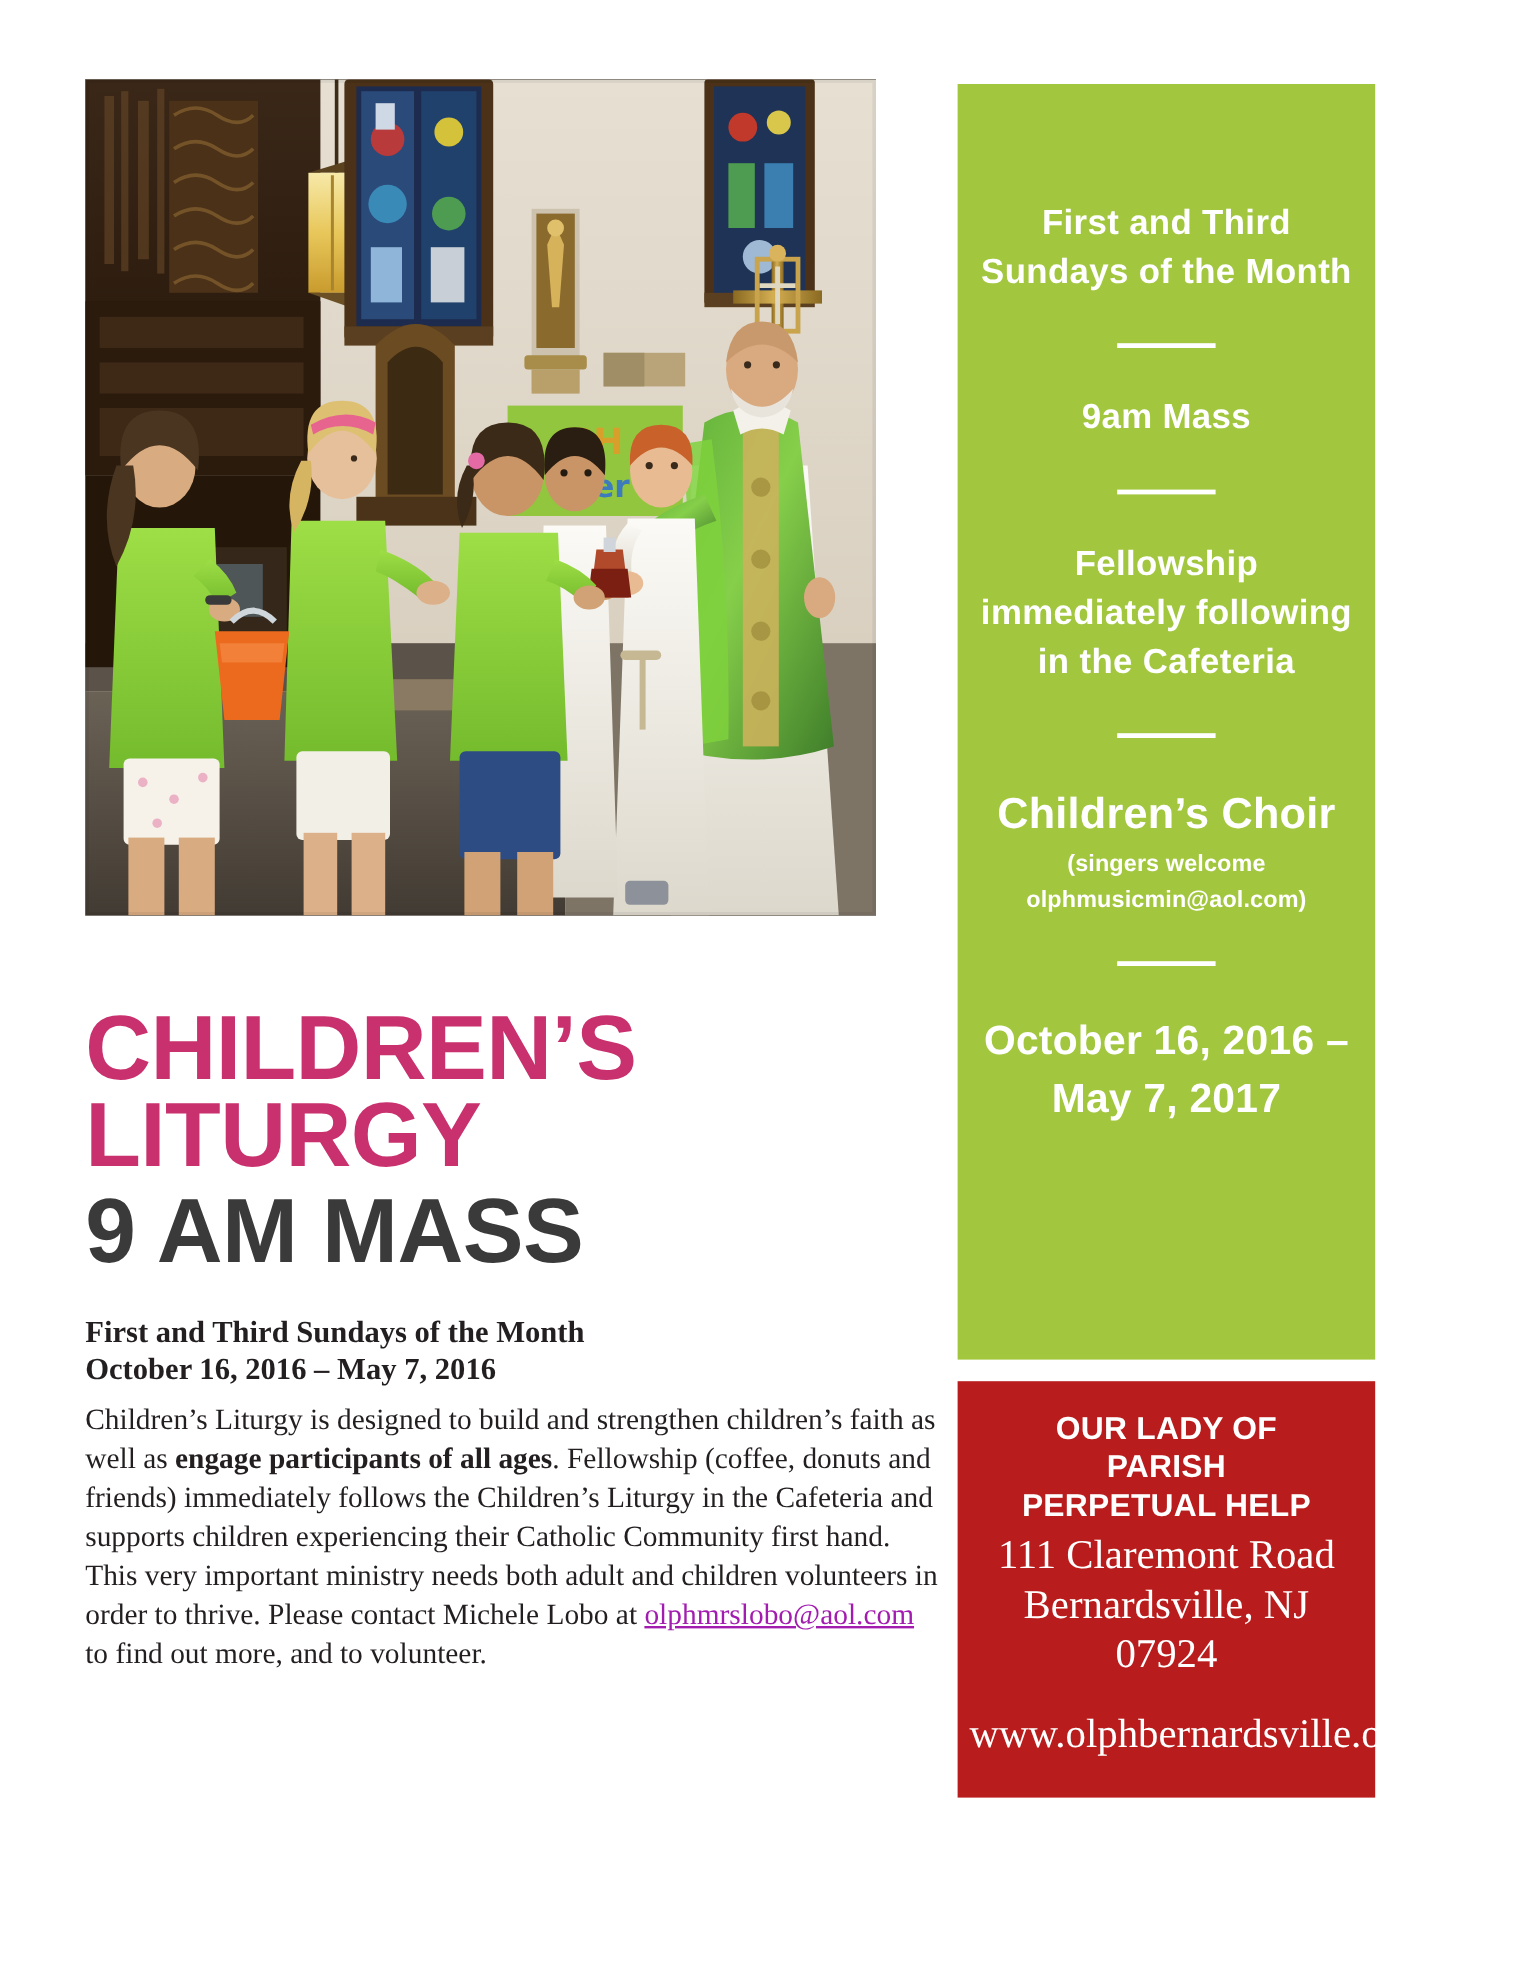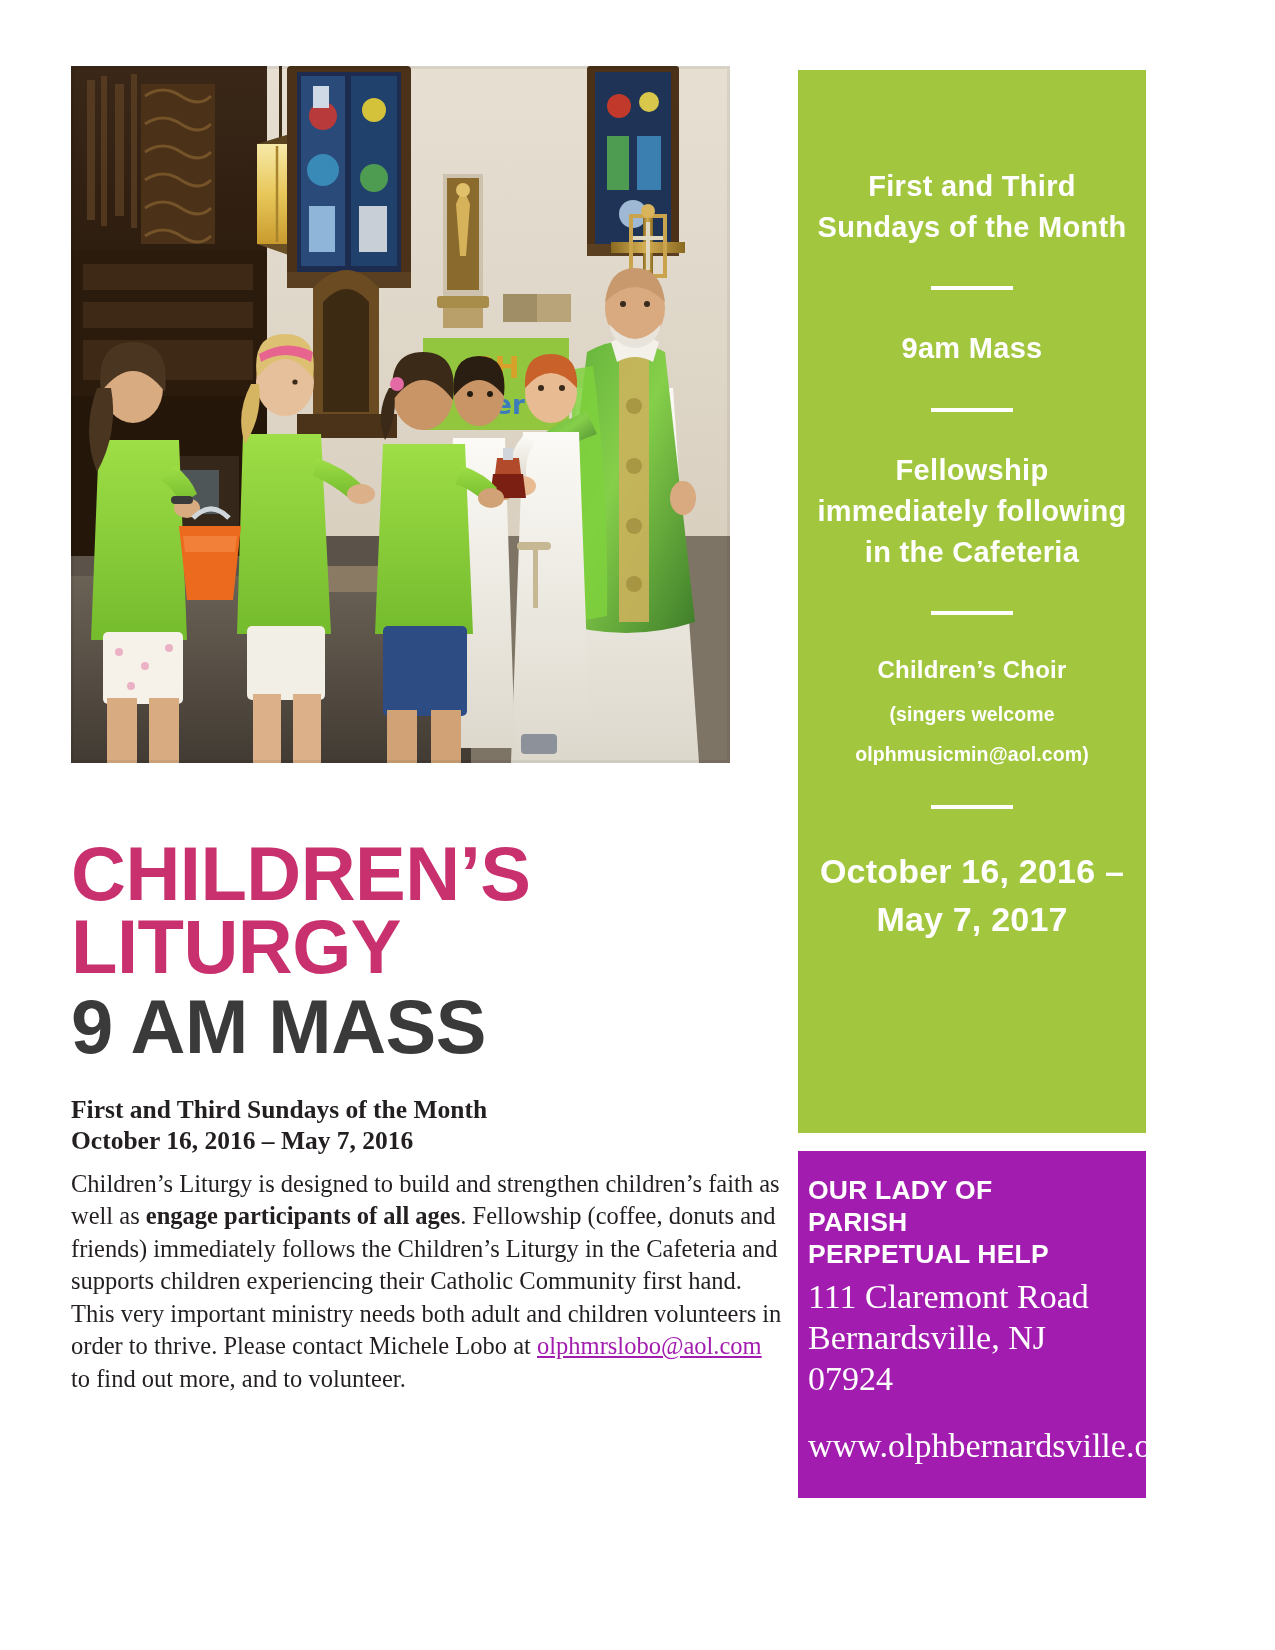--- a/index.html
+++ b/index.html
@@ -96,31 +96,31 @@
   .gp-big {
     font-family: "Liberation Sans", sans-serif;
     font-weight: bold;
     font-size: 29px;
     line-height: 1.42;
     letter-spacing: 0.3px;
   }
   .gp-choir {
     font-family: "Liberation Sans", sans-serif;
     font-weight: bold;
-    font-size: 24px;
+    font-size: 36px;
     line-height: 1.4;
     letter-spacing: 0.2px;
   }
   .gp-small {
     font-family: "Liberation Sans", sans-serif;
     font-weight: bold;
     font-size: 19.5px;
     line-height: 1.28;
     letter-spacing: 0.1px;
-    margin-top: 15px;
+    margin-top: 5px;
   }
   .gp-dates {
     font-family: "Liberation Sans", sans-serif;
     font-weight: bold;
     font-size: 34px;
     line-height: 1.42;
     letter-spacing: 0.2px;
   }
 
   .rule {
@@ -132,22 +132,23 @@
   .sp-a { height: 38px; }
   .sp-b { height: 38px; }
 
   
   .pink-panel {
     position: absolute;
     left: 798px;
     top: 1151px;
     width: 348px;
     height: 347px;
-    background: #a21caf;
+    background: #b91c1c;
     color: #ffffff;
+    text-align: center;
     padding: 0 10px;
   }
   .pp-inner { padding-top: 24px; }
 
   .pp-title {
     font-family: "Liberation Sans", sans-serif;
     font-weight: bold;
     font-size: 26.5px;
     line-height: 1.2;
     letter-spacing: 0.2px;

